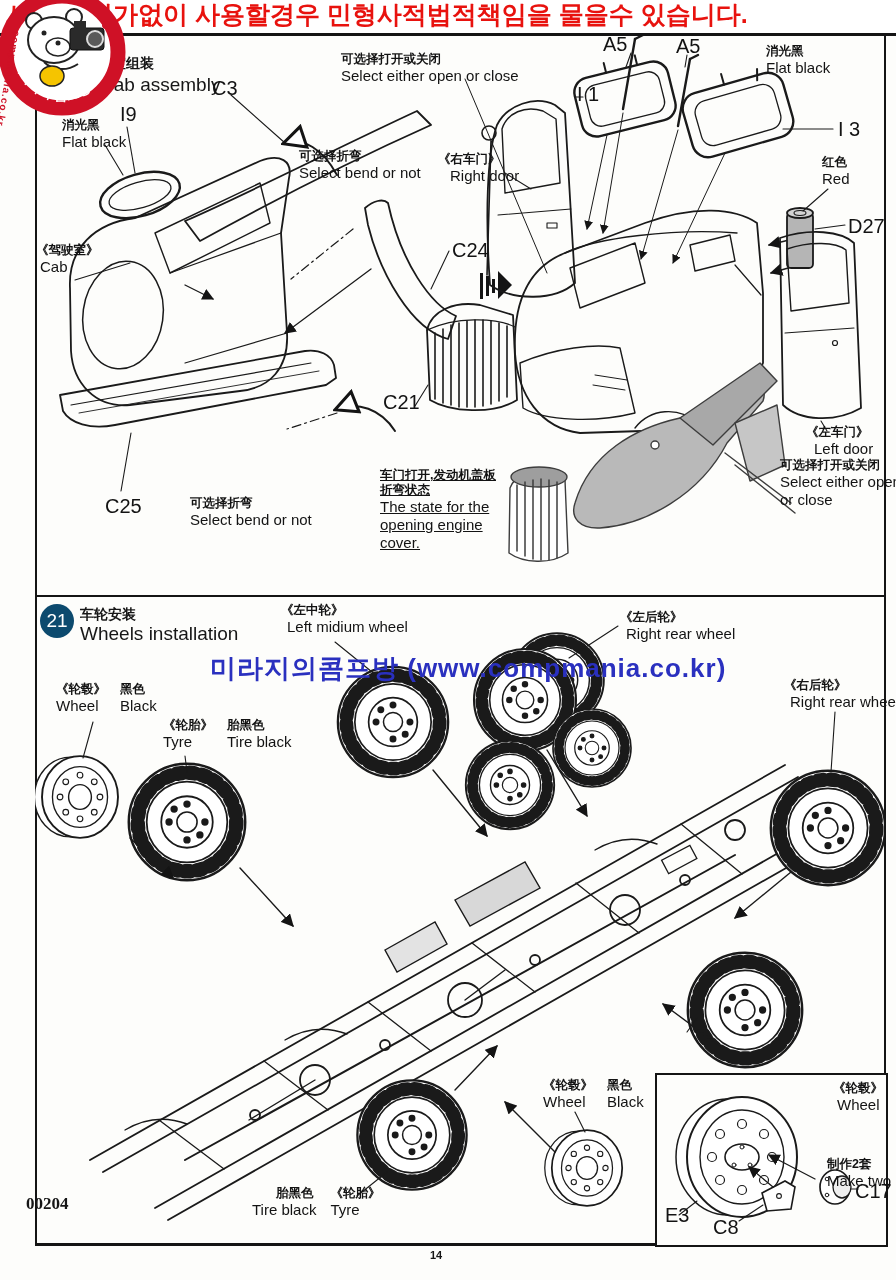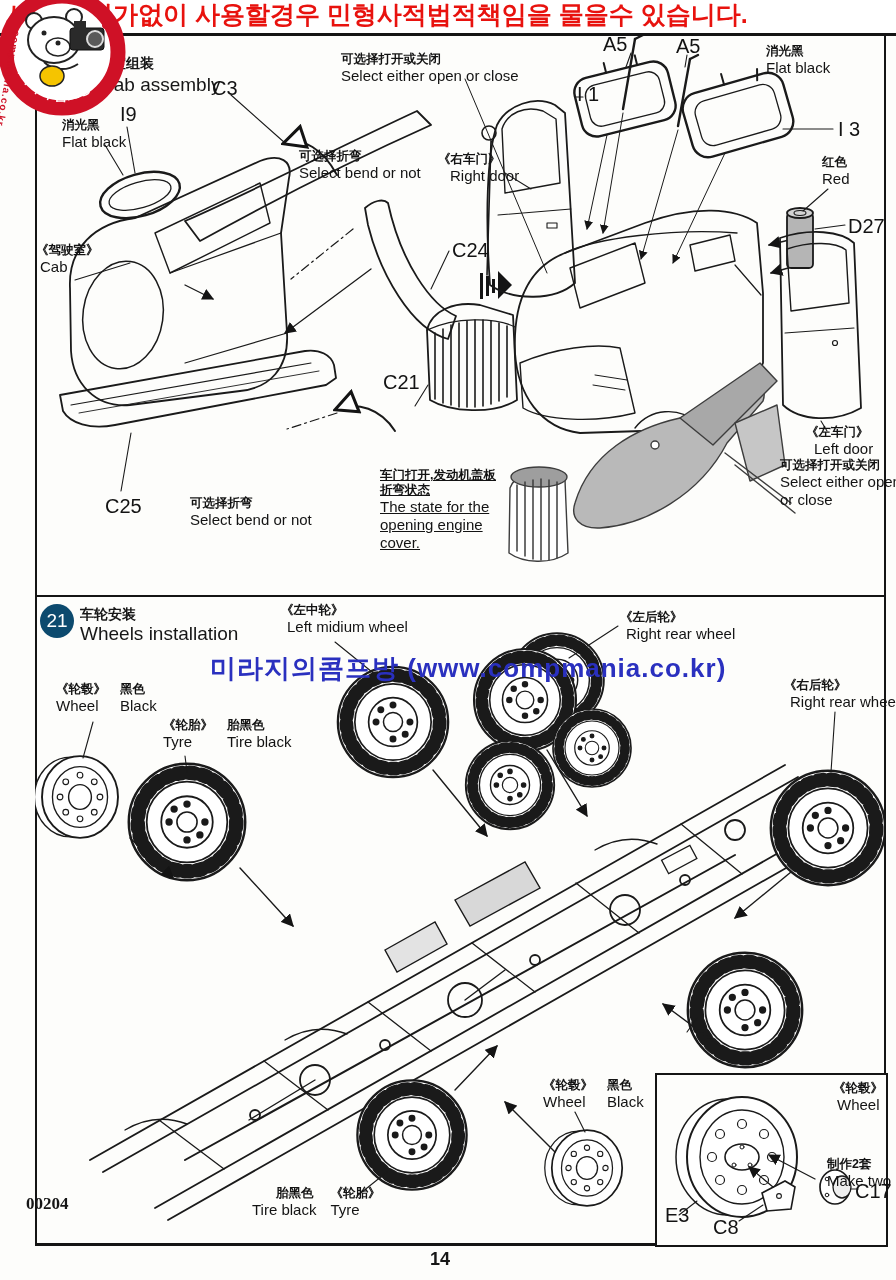--- a/index.html
+++ b/index.html
@@ -34,21 +34,21 @@
   
   .logo{position:absolute;left:-6px;top:-12px;width:150px;height:150px;z-index:7;}
   .side-wm{position:absolute;left:3px;top:30px;z-index:7;color:#cf1126;font-size:10px;font-weight:bold;
       writing-mode:vertical-rl;transform:rotate(10deg);letter-spacing:1px;}
   
   .inset{position:absolute;left:655px;top:1073px;width:229px;height:170px;border:2px solid #141414;
          background:#fdfdfb;z-index:3;}
   .inset .lbl{z-index:4;}
   
   .footer-kit{position:absolute;left:26px;top:1194px;font-size:17px;font-weight:bold;z-index:3;font-family:Liberation Serif, serif;}
-  .footer-page{position:absolute;left:430px;top:1249px;font-size:18px;font-weight:bold;z-index:3;}
+  .footer-page{position:absolute;left:430px;top:1249px;font-size:11px;font-weight:bold;z-index:3;}
 </style>
 </head>
 <body>
 
 <div class="page">
 
   <div class="banner">
     <div class="banner-text">사진을 허가없이 사용할경우 민형사적법적책임을 물을수 있습니다.</div>
   </div>
 
@@ -252,21 +252,21 @@
   </div>
   <div class="lbl" style="left:299px;top:149px;">
     <span class="zh">可选择折弯</span>
     <span class="en">Select bend or not</span>
   </div>
   <div class="lbl code" style="left:452px;top:238px;">C24</div>
   <div class="lbl" style="left:36px;top:243px;">
     <span class="zh">《驾驶室》</span>
     <span class="en" style="padding-left:4px;">Cab</span>
   </div>
-  <div class="lbl code" style="left:383px;top:370px;">C21</div>
+  <div class="lbl code" style="left:383px;top:390px;">C21</div>
   <div class="lbl code" style="left:105px;top:494px;">C25</div>
   <div class="lbl" style="left:190px;top:496px;">
     <span class="zh">可选择折弯</span>
     <span class="en">Select bend or not</span>
   </div>
   <div class="lbl" style="left:380px;top:468px;text-decoration:underline;">
     <span class="zh">车门打开,发动机盖板</span>
     <span class="zh">折弯状态</span>
     <span class="en">The state for the</span>
     <span class="en">opening engine</span>

